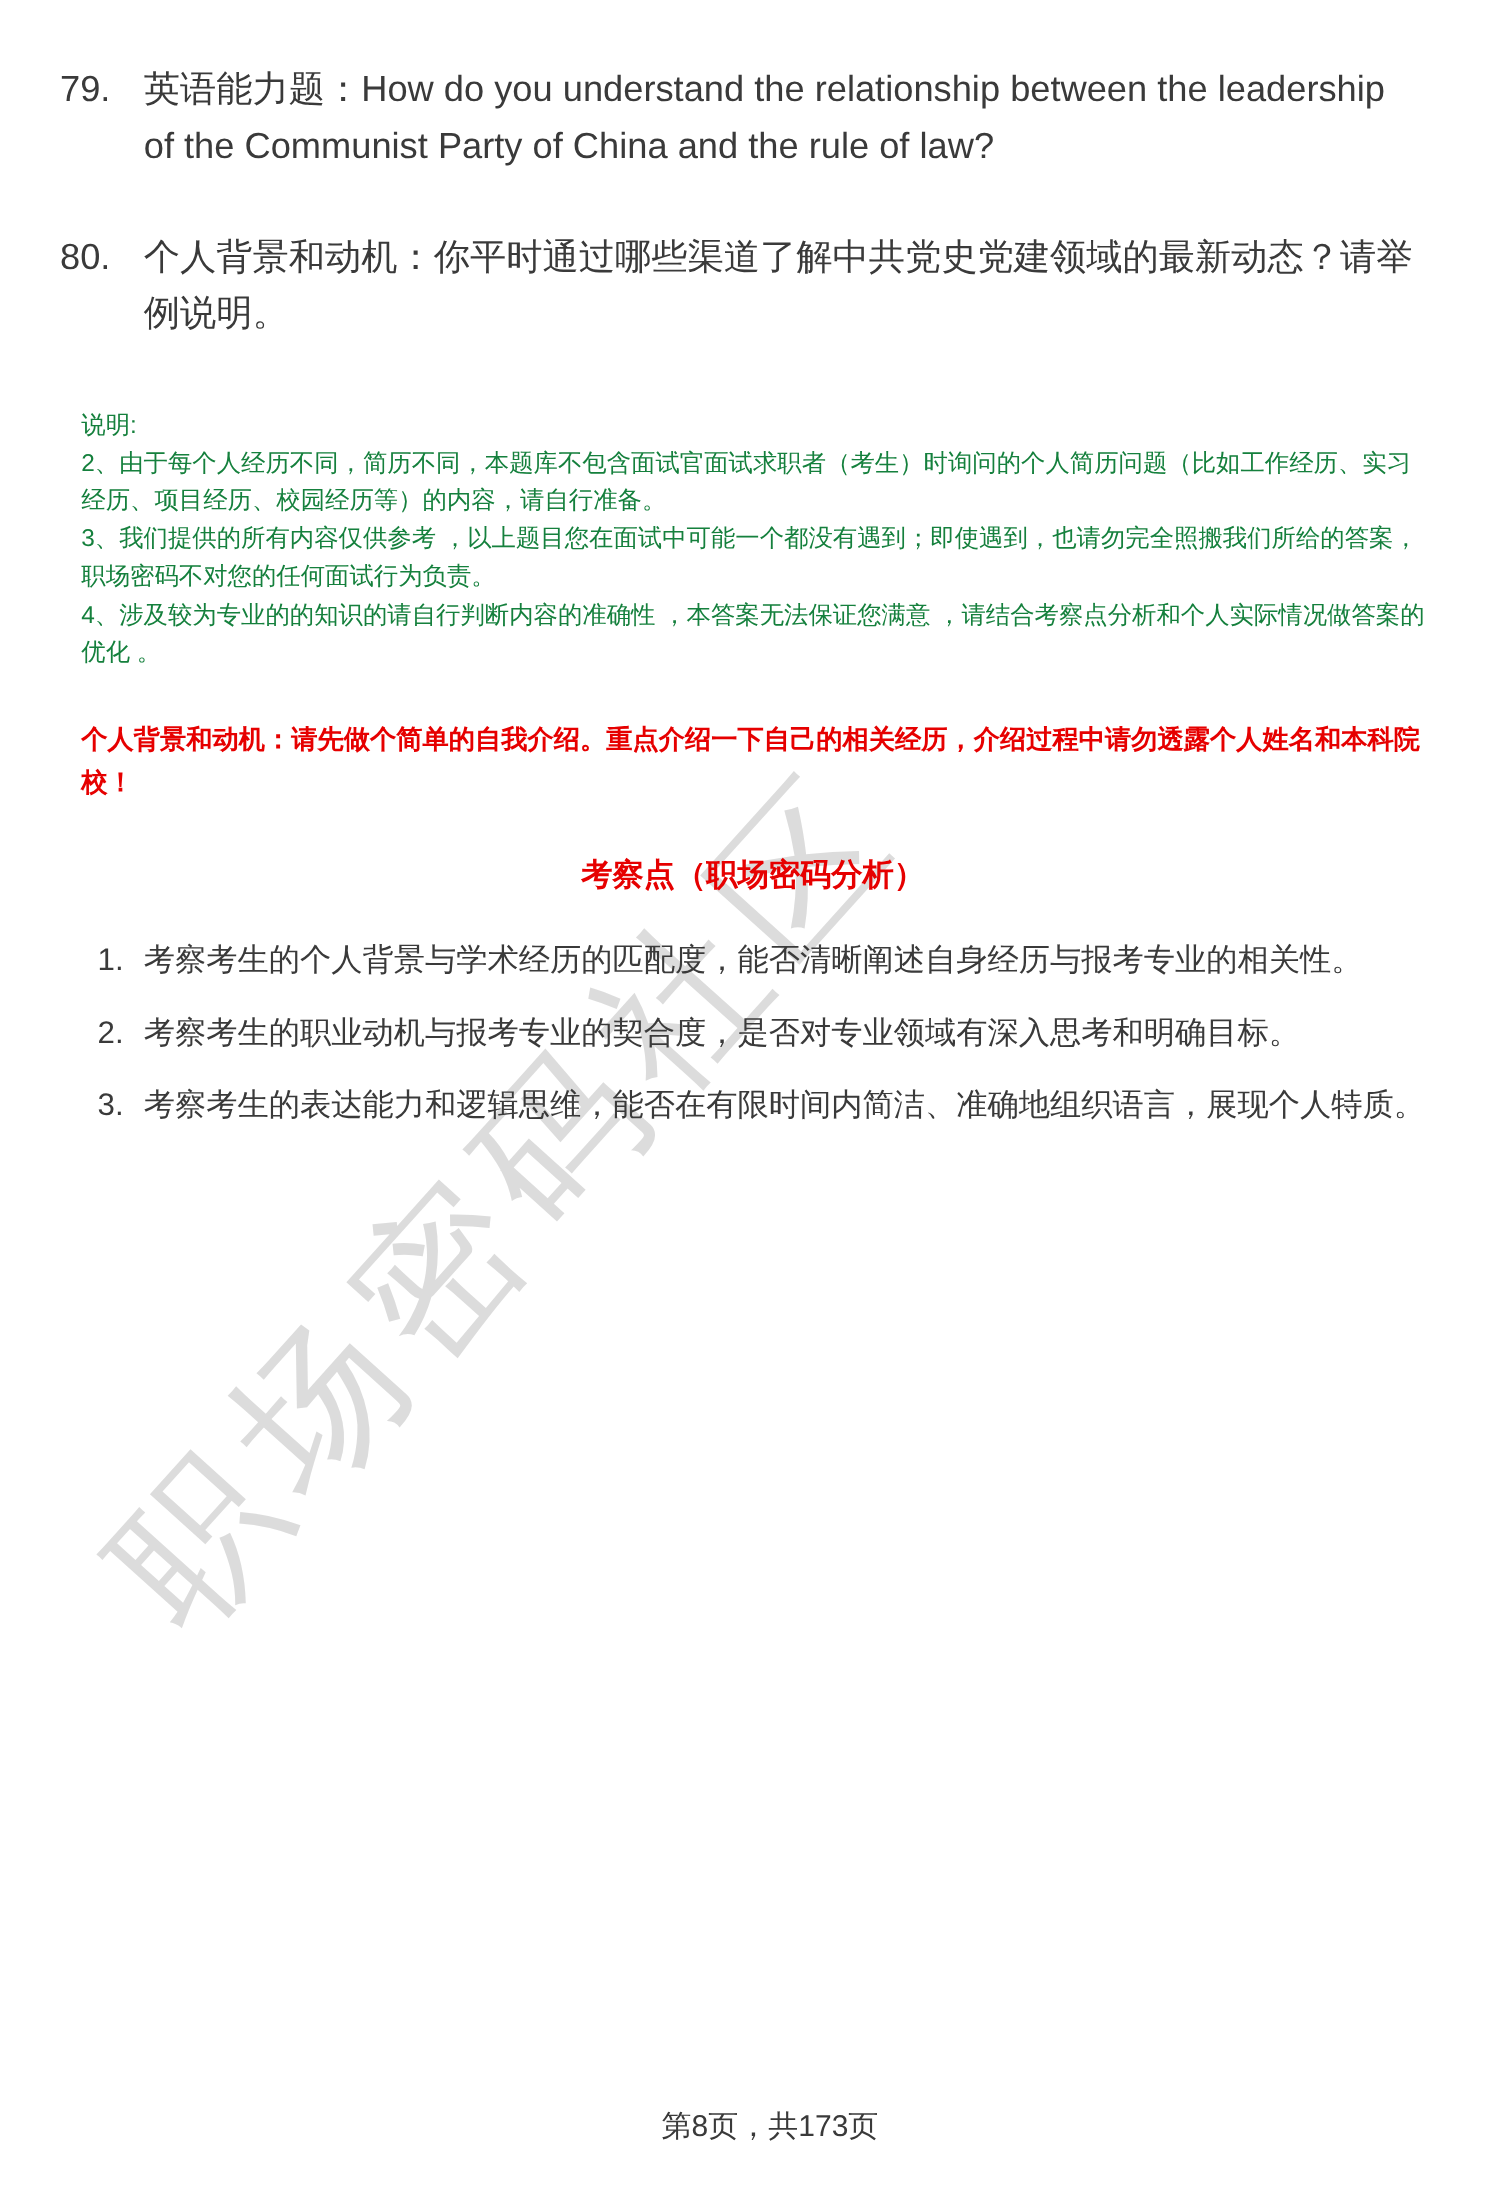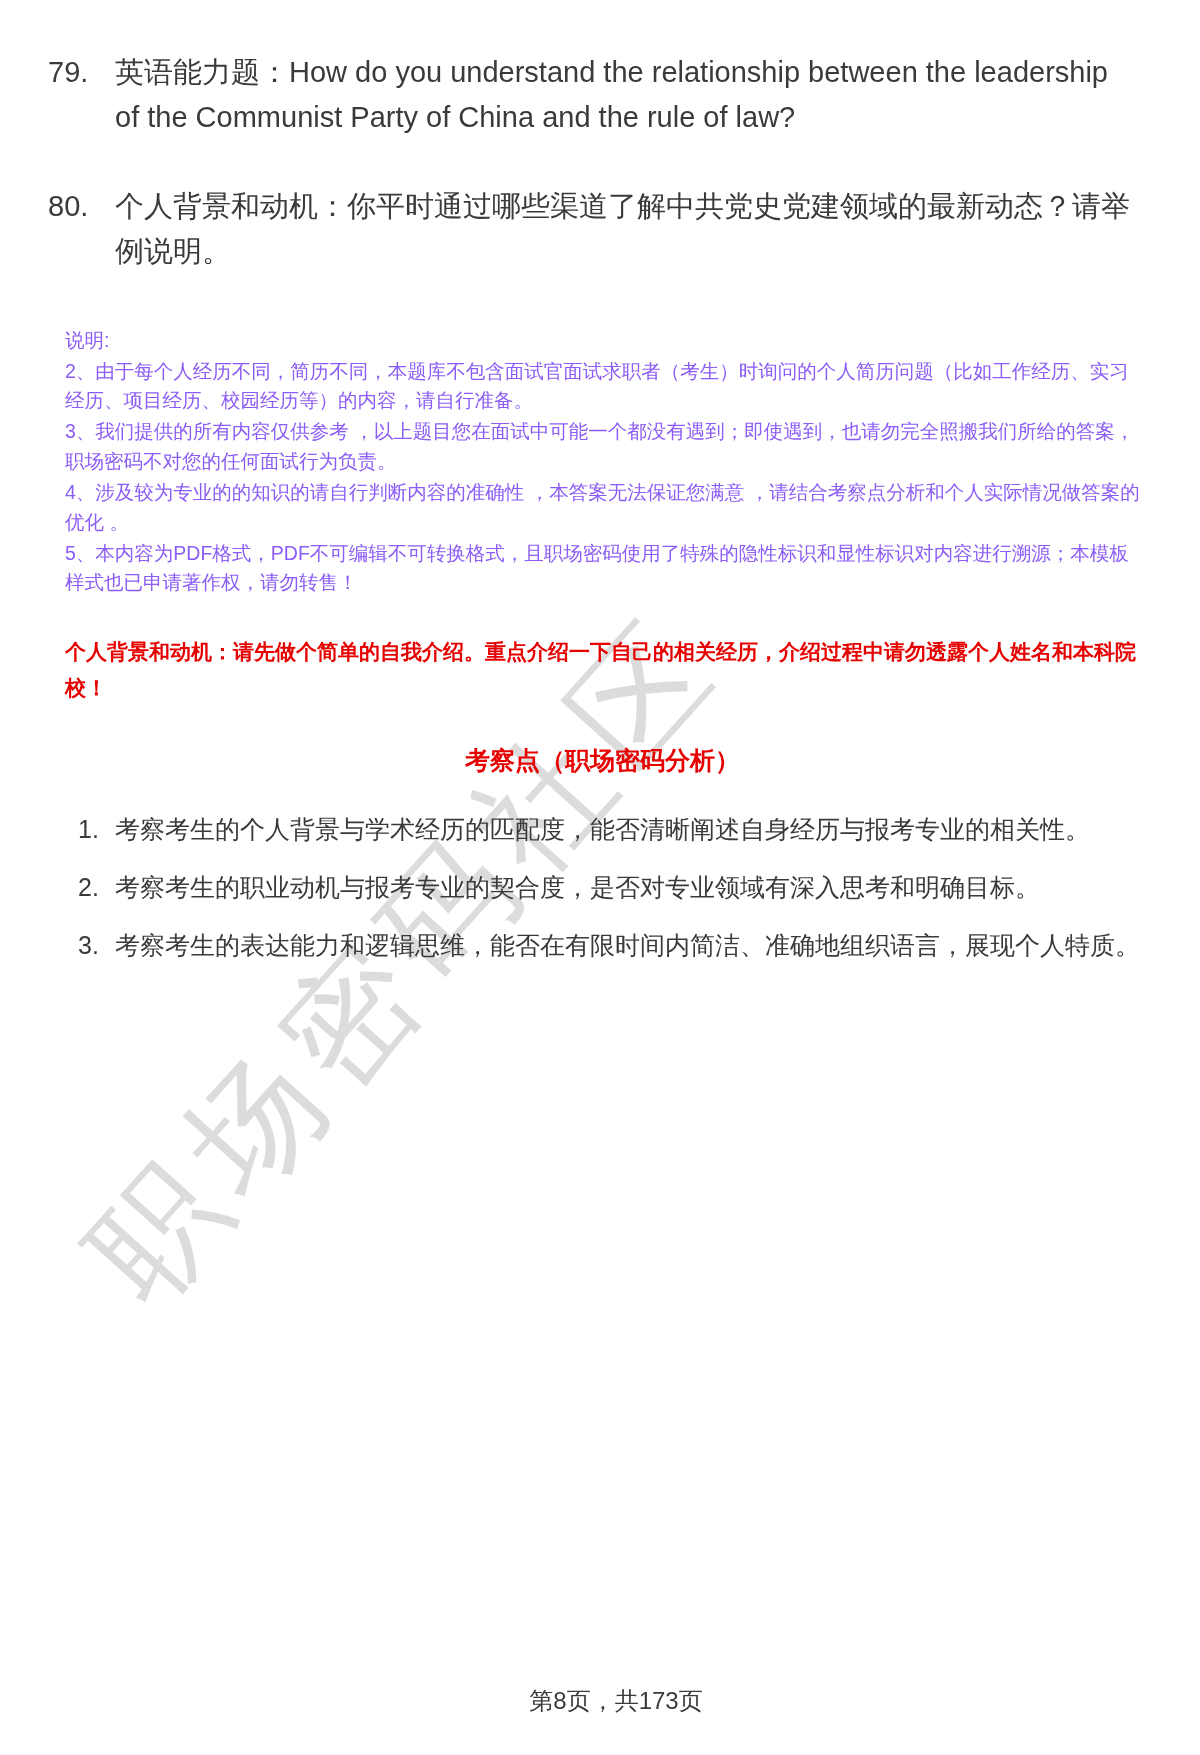--- a/index.html
+++ b/index.html
@@ -46,21 +46,21 @@
     line-height: 1.55;
     margin-bottom: 44px;
   }
   .q-num { width: 67px; flex: none; }
   .q-text { flex: 1; }
   .notes {
     margin-left: 17px;
     margin-top: 52px;
     font-size: 19.5px;
     line-height: 1.53;
-    color: #8b5cf6;
+    color: #15803d;
   }
   .notes p { margin-bottom: 1px; }
   .highlight {
     margin-left: 17px;
     margin-top: 36px;
     font-size: 21px;
     font-weight: bold;
     color: #e60000;
     line-height: 1.7;
   }
@@ -119,21 +119,20 @@
     <div class="question">
       <div class="q-num">80.</div>
       <div class="q-text">个人背景和动机：你平时通过哪些渠道了解中共党史党建领域的最新动态？请举例说明。</div>
     </div>
 
     <div class="notes">
       <p>说明:</p>
       <p>2、由于每个人经历不同，简历不同，本题库不包含面试官面试求职者（考生）时询问的个人简历问题（比如工作经历、实习经历、项目经历、校园经历等）的内容，请自行准备。</p>
       <p>3、我们提供的所有内容仅供参考 ，以上题目您在面试中可能一个都没有遇到；即使遇到，也请勿完全照搬我们所给的答案，职场密码不对您的任何面试行为负责。</p>
       <p>4、涉及较为专业的的知识的请自行判断内容的准确性 ，本答案无法保证您满意 ，请结合考察点分析和个人实际情况做答案的优化 。</p>
-      <p>5、本内容为PDF格式，PDF不可编辑不可转换格式，且职场密码使用了特殊的隐性标识和显性标识对内容进行溯源；本模板样式也已申请著作权，请勿转售！</p>
     </div>
 
     <div class="highlight">个人背景和动机：请先做个简单的自我介绍。重点介绍一下自己的相关经历，介绍过程中请勿透露个人姓名和本科院校！</div>
 
     <div class="analysis-title">考察点（职场密码分析）</div>
 
     <div class="analysis-list">
       <div class="analysis-item">
         <div class="a-num">1.</div>
         <div class="a-text">考察考生的个人背景与学术经历的匹配度，能否清晰阐述自身经历与报考专业的相关性。</div>

